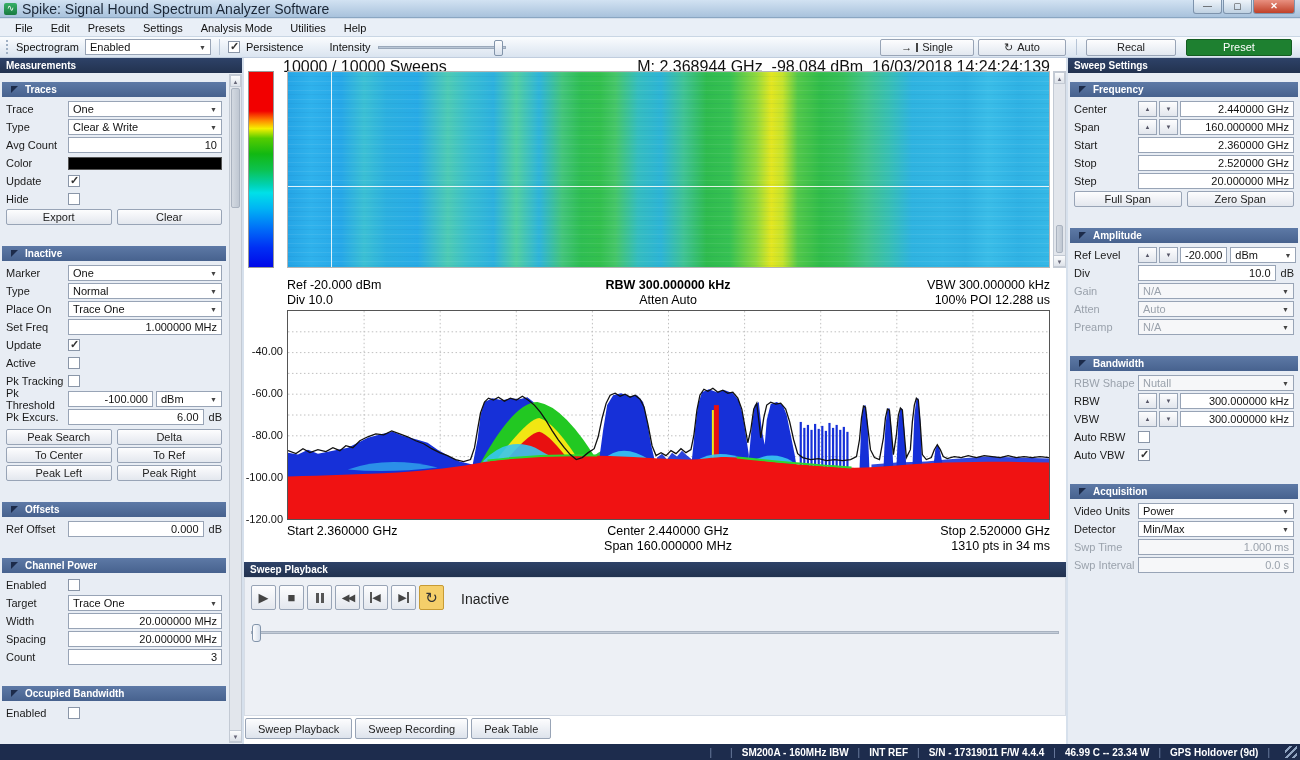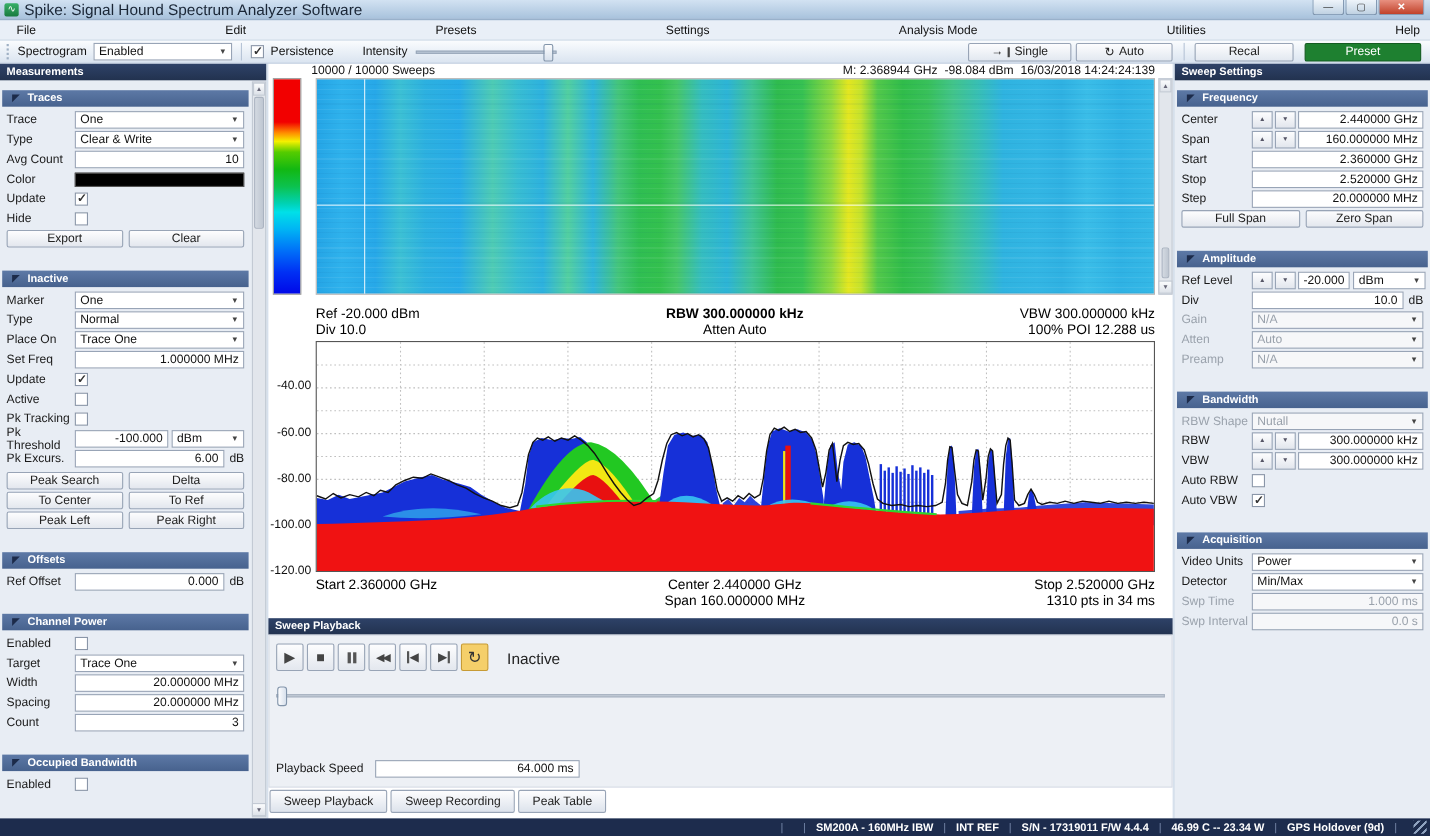--- a/index.html
+++ b/index.html
@@ -16,21 +16,21 @@
               text-align:center; }
   .title-text { font-size:14px; color:#1a2636; }
   .winbtns { position:absolute; right:5px; top:0; display:flex; }
   .wbtn { width:29px; height:14px; border:1px solid #7d93ac; border-top:none;
           border-radius:0 0 3px 3px; background:linear-gradient(#eef4fa,#bfd1e2);
           font-size:9px; line-height:12px; text-align:center; color:#333; margin-left:1px;}
   .wbtn.close { width:42px; background:linear-gradient(#e89080,#c04028); color:#fff; font-weight:bold; }
 
   
   .menubar { position:absolute; left:0; top:19px; width:1300px; height:18px; background:#e9eff7;
-             border-bottom:1px solid #c9d6e4; display:flex; align-items:center; padding-left:6px;justify-content:space-between;}
+             border-bottom:1px solid #c9d6e4; display:flex; align-items:center; padding-left:6px;}
   .menu-item { font-size:11px; color:#111; padding:0 9px; }
 
   
   .toolbar { position:absolute; left:0; top:37px; width:1300px; height:21px;
              background:linear-gradient(#fafcfe,#dae4f0); border-bottom:1px solid #c0cdde;
              display:flex; align-items:center; font-size:11px; color:#111; }
   .grip { width:3px; height:14px; margin:0 7px 0 6px; border-left:2px dotted #9fb0c4; }
   .tsep { width:1px; height:16px; background:#b6c4d6; margin:0 8px; }
   .tb-dd { width:126px; height:16px; border:1px solid #98a4b6; background:#fff; display:flex;
            align-items:center; justify-content:space-between; padding:0 4px; margin-left:6px; }
@@ -73,21 +73,21 @@
   .btn { height:16px; border:1px solid #98a4b6; border-radius:2px; background:linear-gradient(#fdfdfe,#e3e7ee);
          font-size:11px; color:#222; display:flex; align-items:center; justify-content:center; }
   .btn2col { display:grid; grid-template-columns:1fr 1fr; gap:2px 5px; margin:2px 6px 0 6px; }
   .scrollbar { position:absolute; width:13px; background:#e2e6ec; border:1px solid #c3cad4; }
   .sb-arrow { height:12px; font-size:6px; color:#667; text-align:center; line-height:12px;
               background:linear-gradient(#fbfcfd,#dde2e9); border:1px solid #c3cad4; }
   .sb-thumb { margin:1px; background:linear-gradient(90deg,#d3d9e1,#bfc7d2); border:1px solid #aab3c0; border-radius:2px;}
 
   
   .center { position:absolute; left:244px; top:58px; width:822px; height:686px; background:#fff; }
-  .sg-text { position:absolute; top:0; font-size:11px; color:#111; }
+  .sg-text { position:absolute; top:0; font-size:16px; color:#111; }
   .colorbar { position:absolute; left:4px; top:13px; width:26px; height:197px; border:1px solid #999;
               background:linear-gradient(180deg,#f20000 0%,#f20000 20%,#ff8c00 25%,#f5f000 29%,
                 #55cc00 34%,#12b812 42%,#0cc24e 50%,#00d2b4 58%,#00e0e8 62%,#00b4f4 70%,
                 #0070f8 80%,#0030f4 90%,#0008e8 100%); }
   .waterfall { position:absolute; left:43px; top:13px; width:763px; height:197px; border:1px solid #b5b5b5;
     background-image:
       repeating-linear-gradient(180deg, rgba(255,255,255,.07) 0 1px, transparent 1px 4px, rgba(0,60,120,.05) 4px 5px, transparent 5px 9px),
       linear-gradient(90deg,
         #25a5e6 0%, #2fb2ec 3%, #27a8e8 7%, #3cc0d4 10%, #2cb0e0 13%,
         #28abe6 17%, #4ecbb4 21%, #38bdd2 24%, #2db1de 27%, #52cfa0 30%,
@@ -481,24 +481,20 @@
           <span>▶</span>
           <span class="pbar2"></span>
         </div>
       <div class="pbtn loop" style="left:174px">
           <span>↻</span>
         </div>
       <span style="position:absolute; left:216px; top:13px; font-size:14px; color:#222;">Inactive</span>
       <div class="pb-track">
         <div class="pb-handle"></div>
       </div>
-      <div style="position:absolute; left:6px; top:113px; display:flex; align-items:center;">
-        <span style="font-size:11px; color:#1a1a1a;">Playback Speed</span>
-        <div class="field" style="flex:none; width:186px; margin-left:10px;">64.000 ms</div>
-      </div>
     </div>
     <div class="tabs">
       <div class="tab">Sweep Playback</div>
       <div class="tab">Sweep Recording</div>
       <div class="tab">Peak Table</div>
     </div>
   </div>
 
   <div class="panel rp" style="left:1068px; width:232px;">
     <div class="panel-hdr">Sweep Settings</div>

